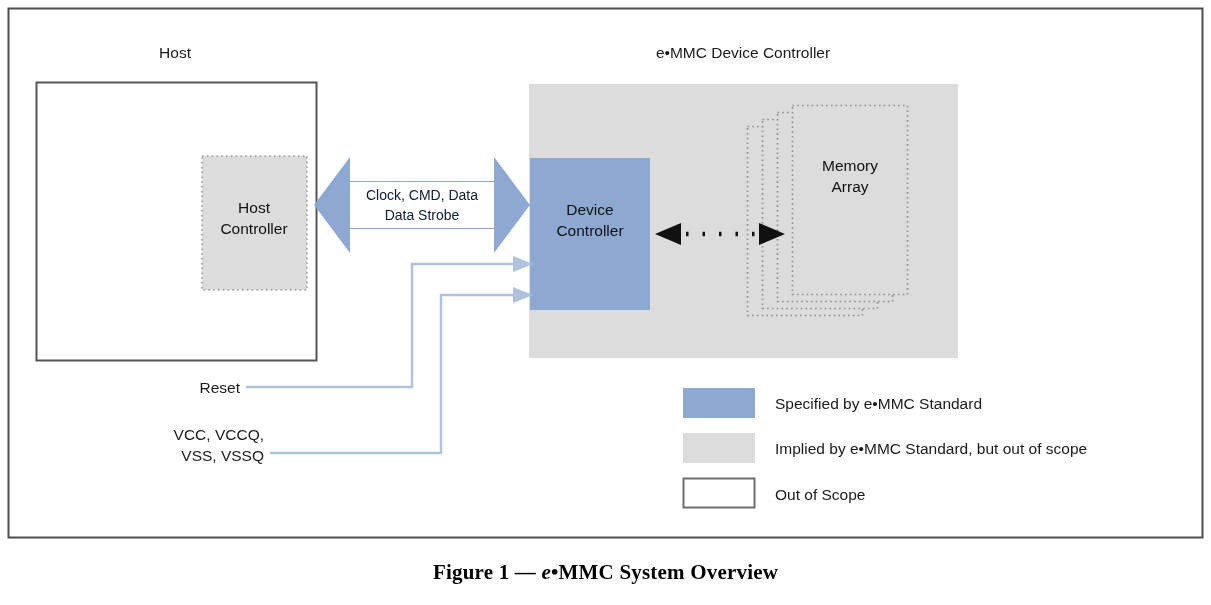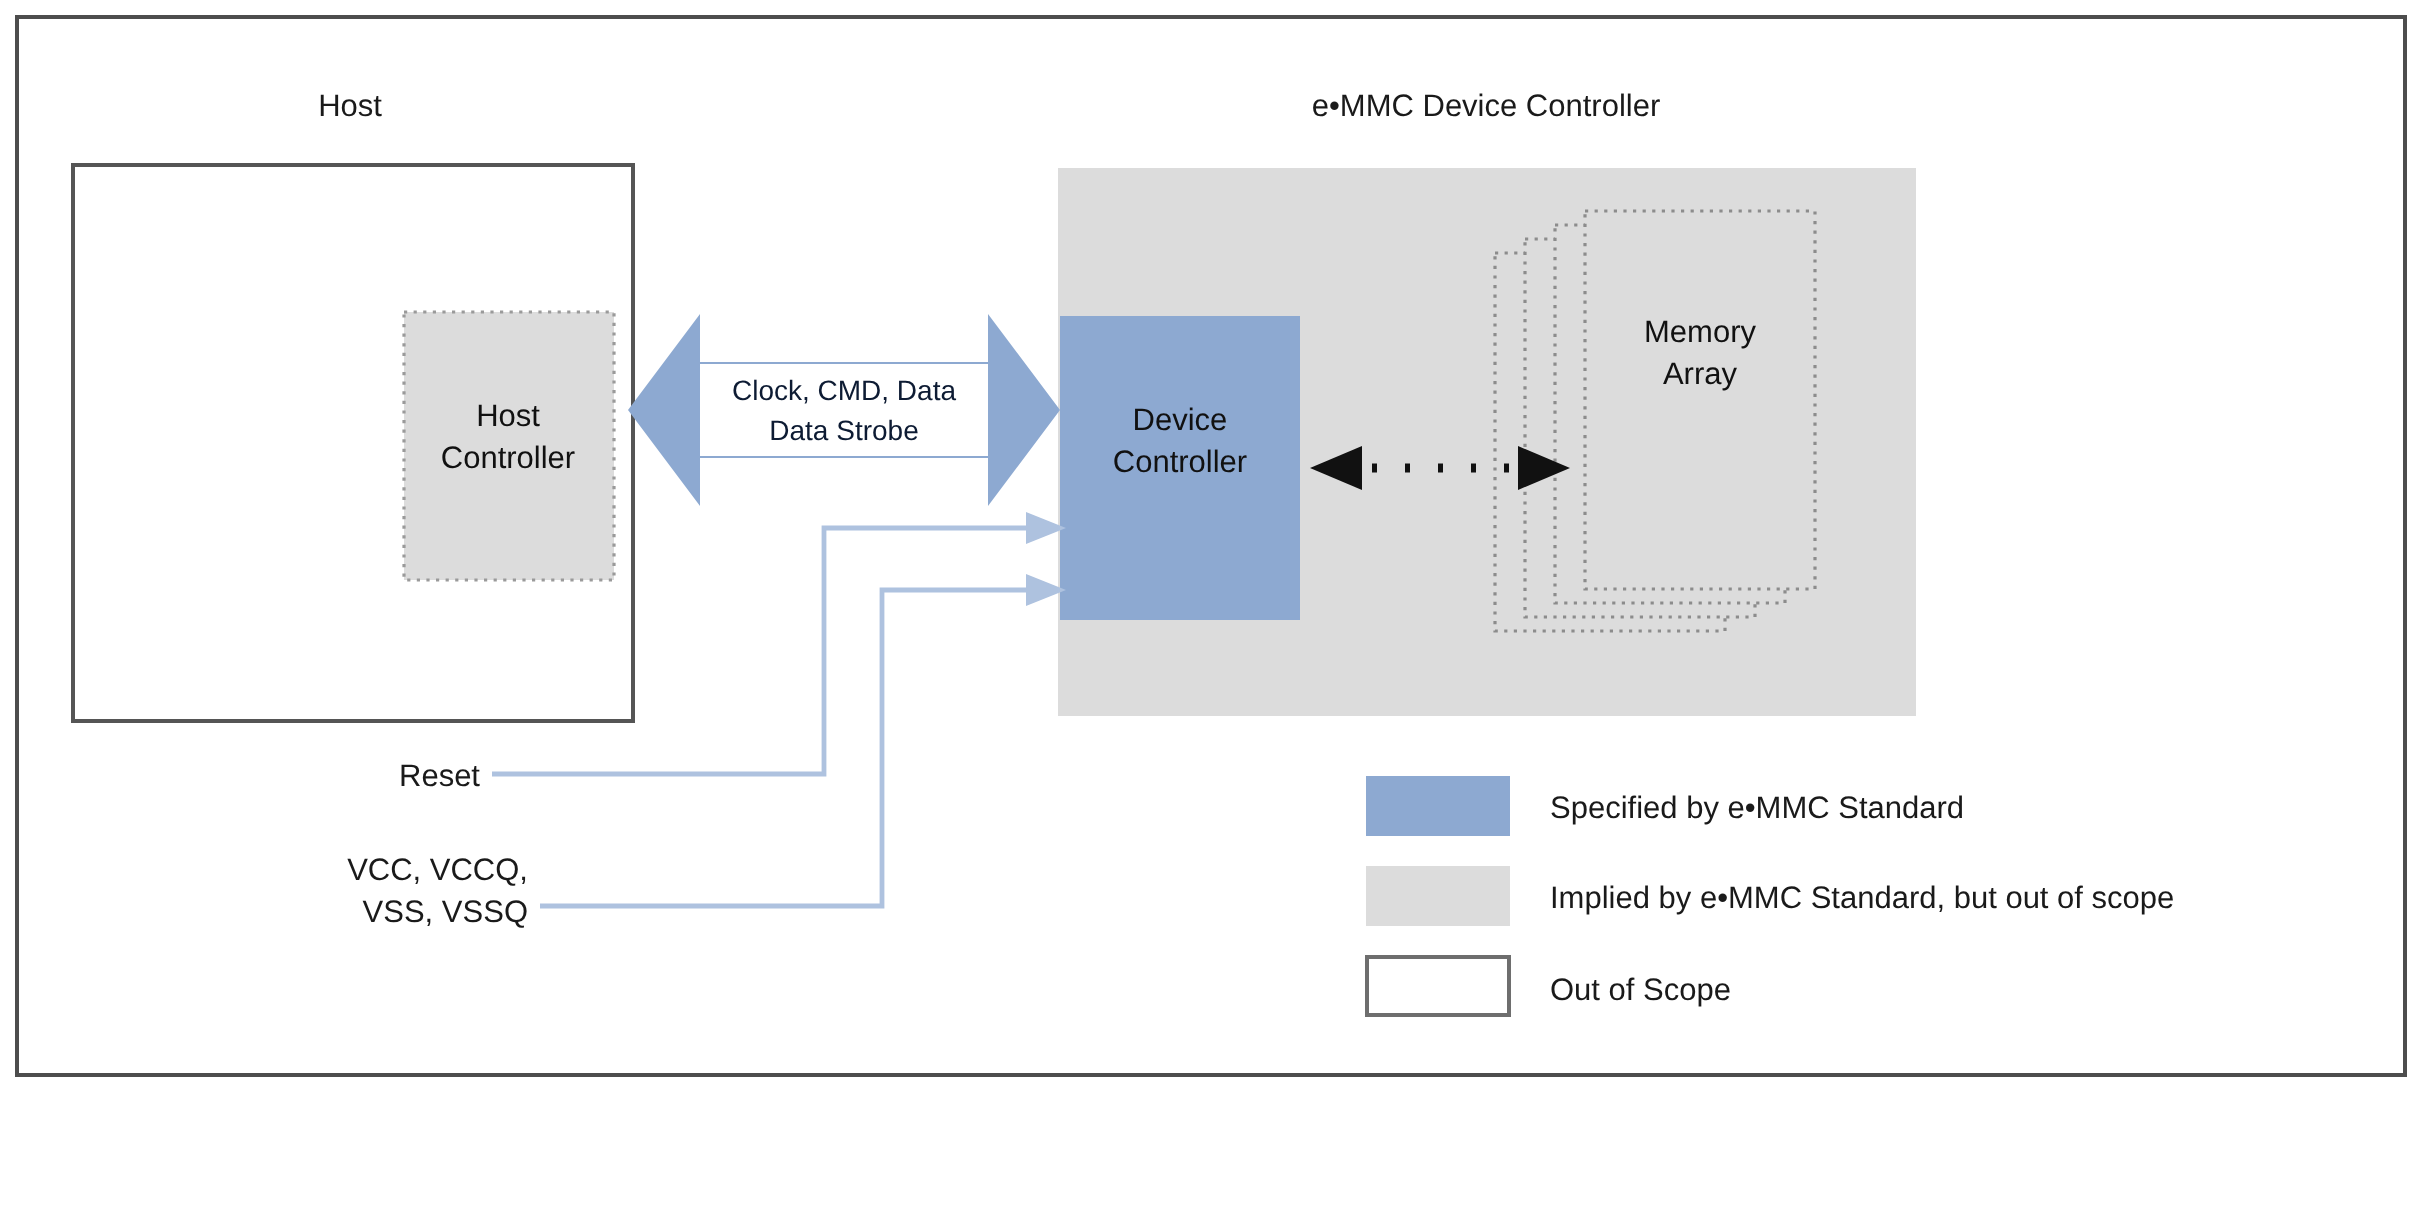--- a/index.html
+++ b/index.html
@@ -127,14 +127,17 @@
 
       <rect x="683" y="433" width="72" height="30" fill="#DCDCDC"></rect>
       <text x="775" y="454" class="legend-label">Implied by e•MMC Standard, but out of scope</text>
 
       <rect x="683.5" y="478.5" width="71" height="29" fill="#ffffff" stroke="#6E6E6E" stroke-width="2"></rect>
       <text x="775" y="500" class="legend-label">Out of Scope</text>
     </g>
 
   </svg>
 
+  <div class="caption">
+    <span>Figure 1 — </span><span class="ital">e</span><span>•MMC System Overview</span>
+  </div>
 
 </div>
 
 </body></html>

